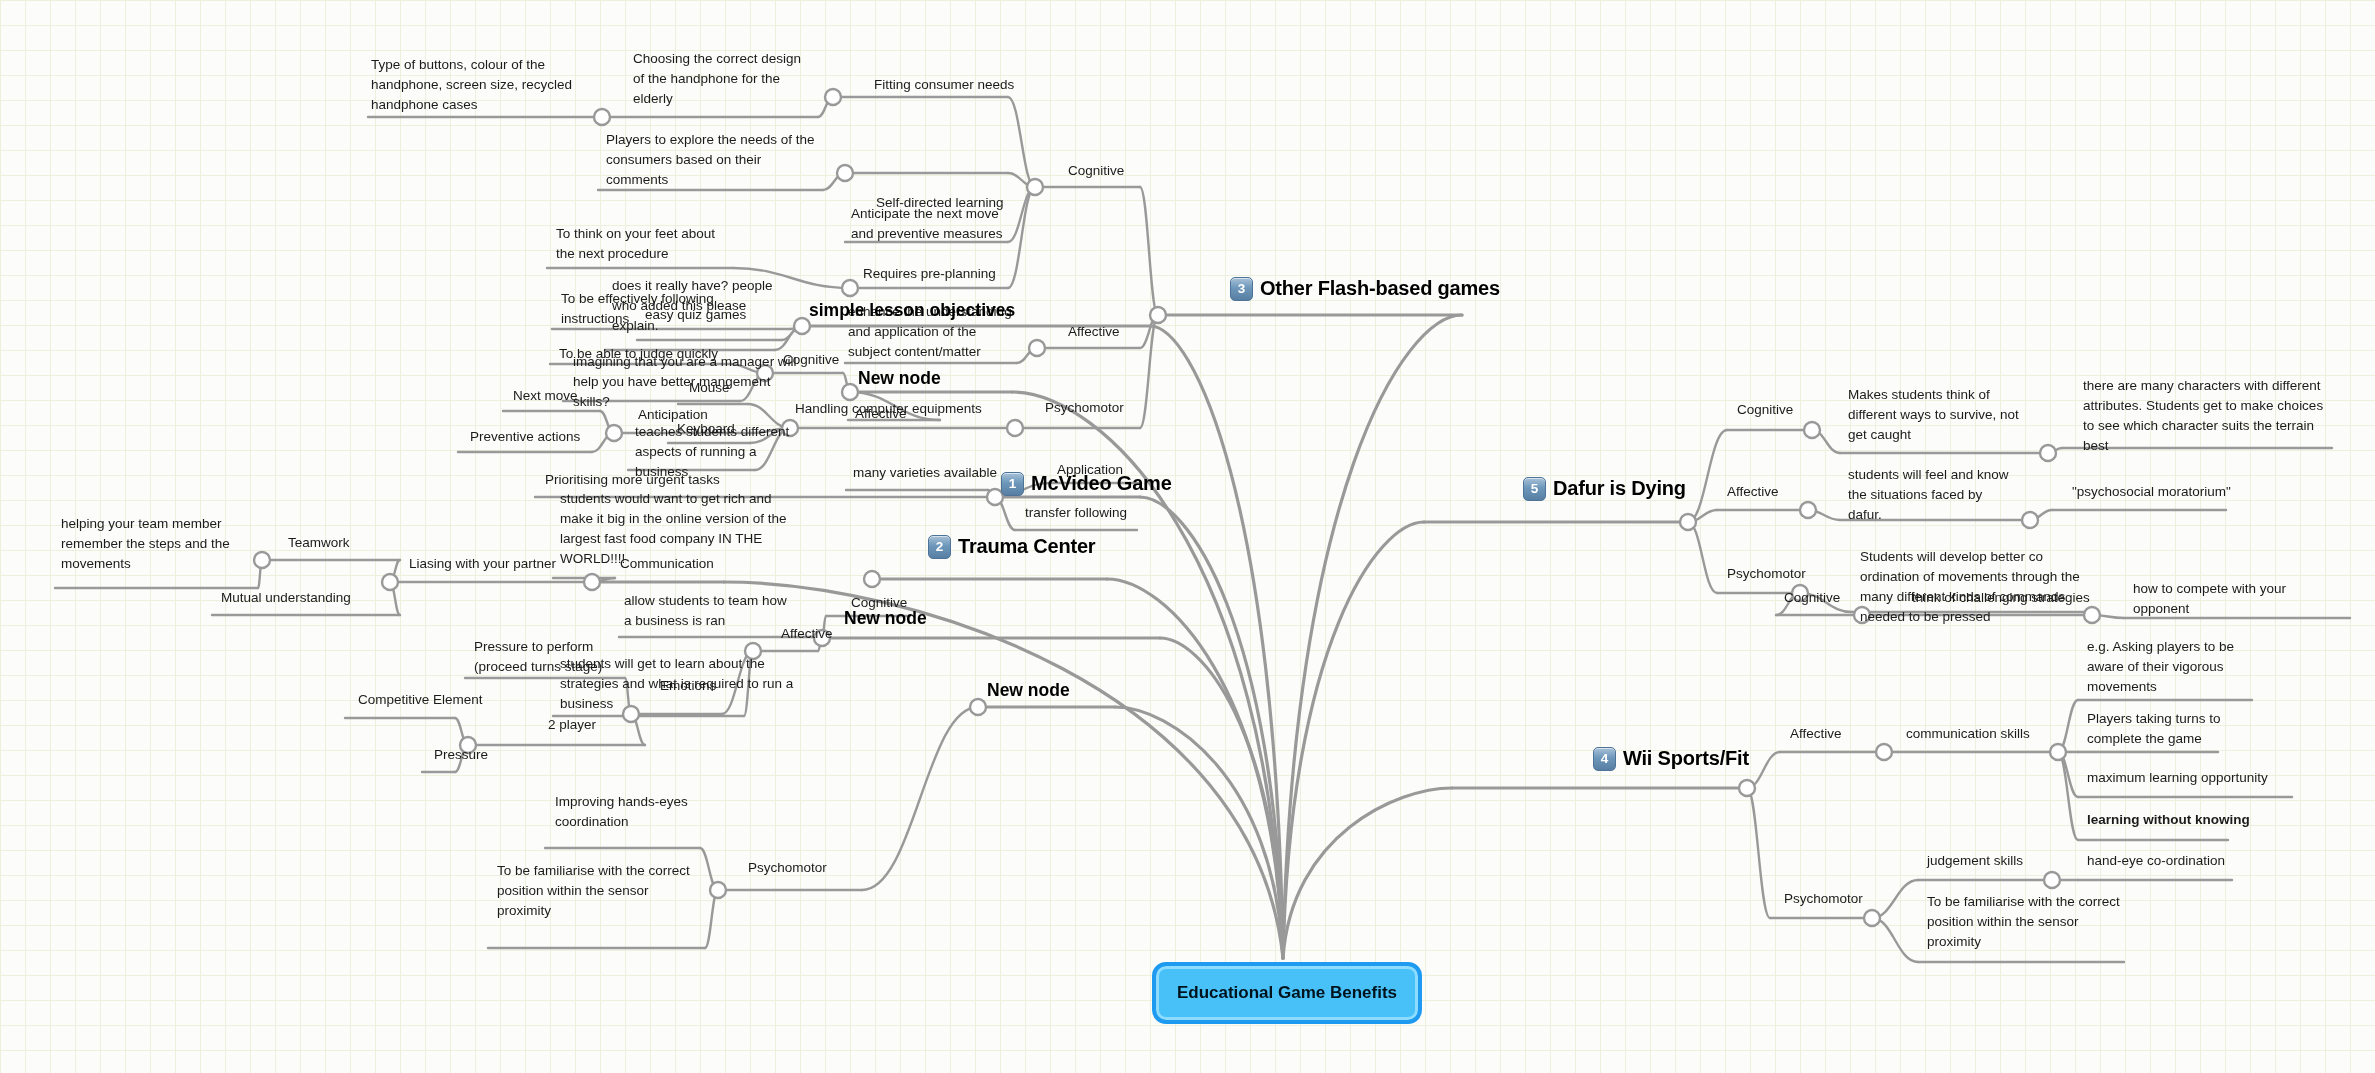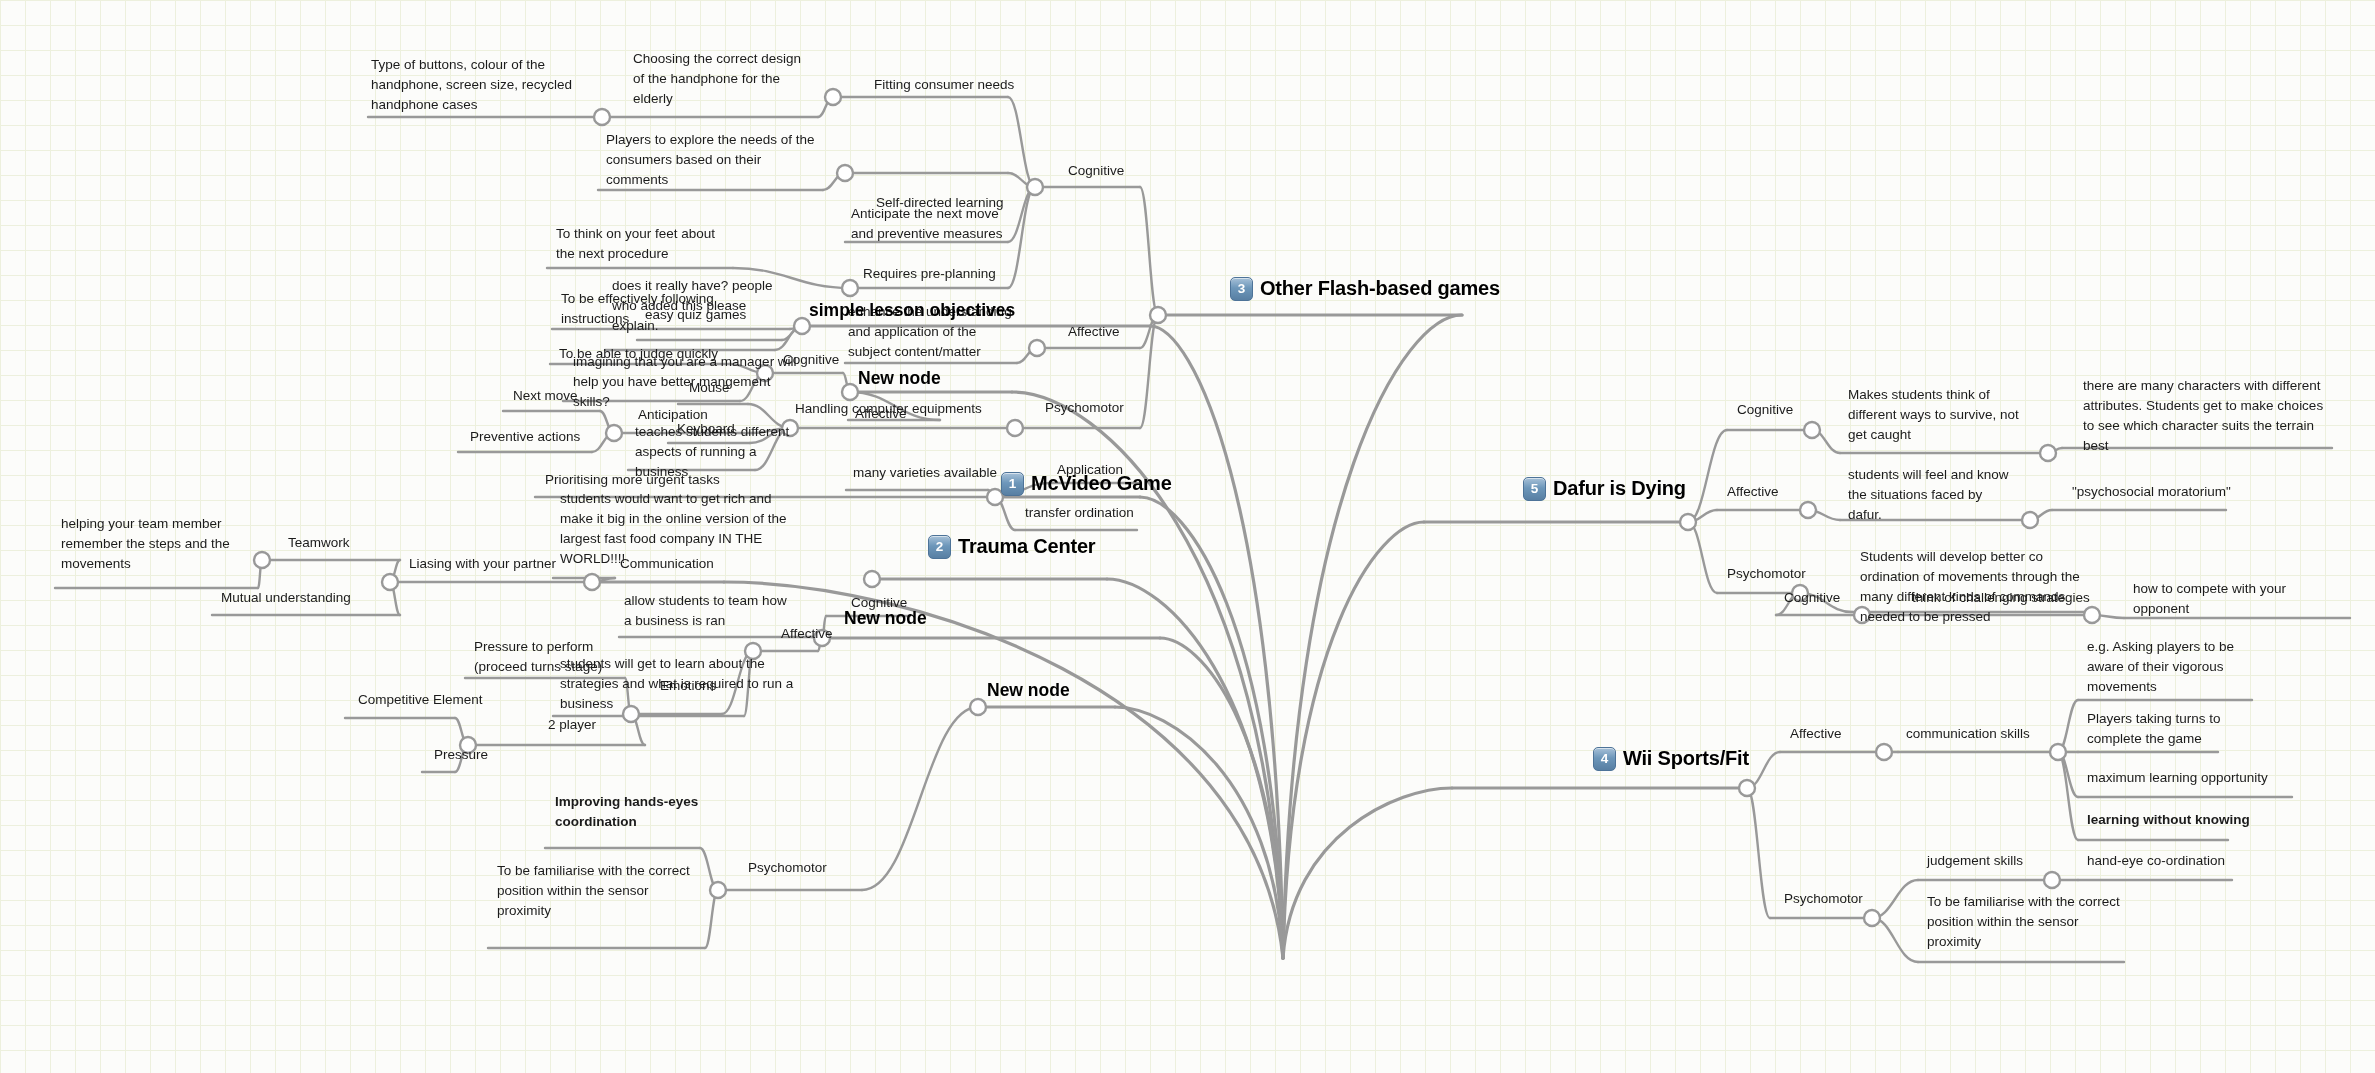--- a/index.html
+++ b/index.html
@@ -276,21 +276,21 @@
       <div class="node b17" style="left: 858px; top: 367px;">New node</div>
       <div class="node" style="left: 783px; top: 350px;">Cognitive</div>
       <div class="node" style="left: 559px; top: 344px;">To be able to judge quickly</div>
       <div class="node" style="left: 573px; top: 352px;">imagining that you are a manager will
 help you have better mangement
 skills?</div>
       <div class="node" style="left: 855px; top: 404px;">Affective</div>
       <div class="node b20" style="left: 1001px; top: 471px;"><span class="badge">1</span>McVideo Game</div>
       <div class="node" style="left: 853px; top: 463px;">many varieties available</div>
       <div class="node" style="left: 1057px; top: 460px;">Application</div>
-      <div class="node" style="left: 1025px; top: 503px;">transfer ordination</div>
+      <div class="node" style="left: 1025px; top: 503px;">transfer following</div>
       <div class="node b20" style="left: 928px; top: 534px;"><span class="badge">2</span>Trauma Center</div>
       <div class="node" style="left: 620px; top: 554px;">Communication</div>
       <div class="node" style="left: 560px; top: 489px;">students would want to get rich and
 make it big in the online version of the
 largest fast food company IN THE
 WORLD!!!!</div>
       <div class="node" style="left: 409px; top: 554px;">Liasing with your partner</div>
       <div class="node" style="left: 288px; top: 533px;">Teamwork</div>
       <div class="node" style="left: 61px; top: 514px;">helping your team member
 remember the steps and the
@@ -305,21 +305,21 @@
 strategies and what is required to run a
 business</div>
       <div class="node" style="left: 660px; top: 676px;">Emotions</div>
       <div class="node" style="left: 474px; top: 637px;">Pressure to perform
 (proceed turns stage)</div>
       <div class="node" style="left: 548px; top: 715px;">2 player</div>
       <div class="node" style="left: 358px; top: 690px;">Competitive Element</div>
       <div class="node" style="left: 434px; top: 745px;">Pressure</div>
       <div class="node b17" style="left: 987px; top: 679px;">New node</div>
       <div class="node" style="left: 748px; top: 858px;">Psychomotor</div>
-      <div class="node" style="left: 555px; top: 792px; font-weight: bold;">Improving hands-eyes
+      <div class="node" style="left: 555px; top: 792px;">Improving hands-eyes
 coordination</div>
       <div class="node" style="left: 497px; top: 861px;">To be familiarise with the correct
 position within the sensor
 proximity</div>
       <div class="node b20" style="left: 1523px; top: 476px;"><span class="badge">5</span>Dafur is Dying</div>
       <div class="node" style="left: 1737px; top: 400px;">Cognitive</div>
       <div class="node" style="left: 1848px; top: 385px;">Makes students think of
 different ways to survive, not
 get caught</div>
       <div class="node" style="left: 2083px; top: 376px;">there are many characters with different
@@ -350,13 +350,14 @@
 complete the game</div>
       <div class="node" style="left: 2087px; top: 768px;">maximum learning opportunity</div>
       <div class="node" style="left: 2087px; top: 810px; font-weight: bold;">learning without knowing</div>
       <div class="node" style="left: 1784px; top: 889px;">Psychomotor</div>
       <div class="node" style="left: 1927px; top: 851px;">judgement skills</div>
       <div class="node" style="left: 2087px; top: 851px;">hand-eye co-ordination</div>
       <div class="node" style="left: 1927px; top: 892px;">To be familiarise with the correct
 position within the sensor
 proximity</div>
     </div>
+  <div id="central" style="left: 1152px; top: 962px; width: 262px; height: 54px;">Educational Game Benefits</div>
 </div>
 
 </body></html>

